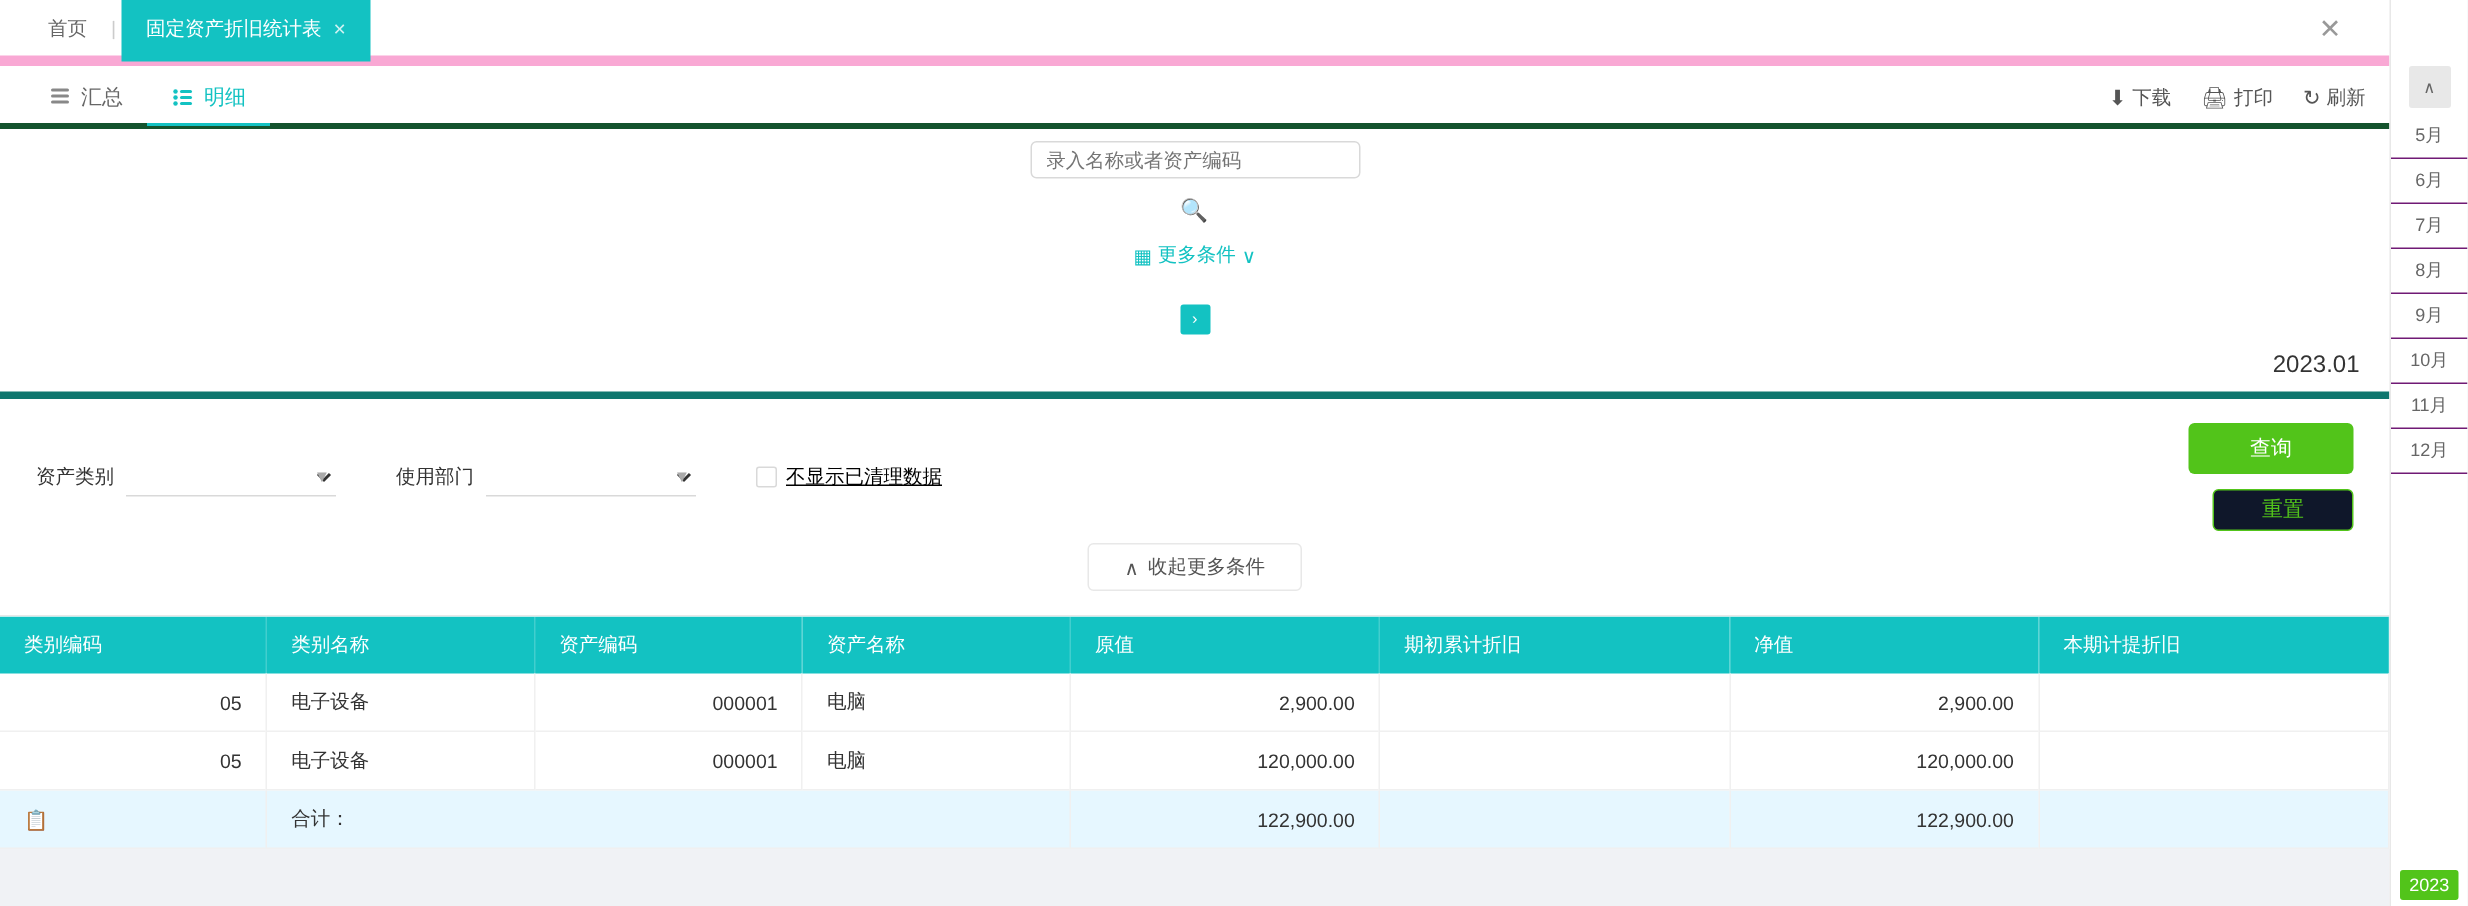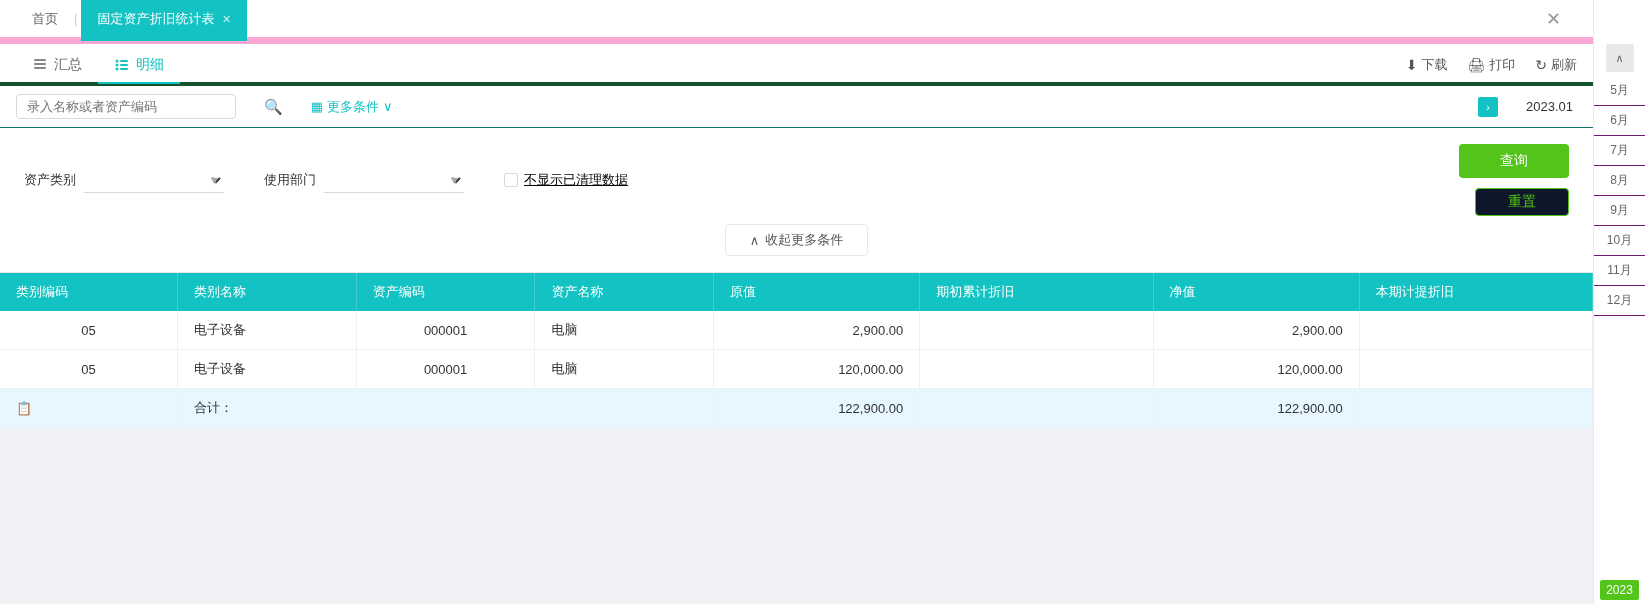--- a/index.html
+++ b/index.html
@@ -100,22 +100,23 @@
       cursor: pointer;
       color: #555;
     }
 
     
     .filter-bar {
       display: flex;
       align-items: center;
       background: #fff;
       padding: 8px 16px;
-      gap: 28px;
-      border-bottom: 1px solid #0f766e;
+      gap: 12px;
+      border-bottom: 5px solid #0f766e;
+      flex-direction: column;
     }
     .search-input {
       border: 1px solid #d9d9d9;
       border-radius: 4px;
       padding: 4px 10px;
       width: 220px;
       font-size: 13px;
       color: #999;
       outline: none;
       background: #fff;
@@ -129,21 +130,21 @@
       display: flex;
       align-items: center;
       gap: 4px;
       color: #13c2c2;
       cursor: pointer;
       font-size: 13px;
     }
     .date-display {
       margin-left: auto;
       color: #333;
-      font-size: 13px;
+      font-size: 16px;
       padding-right: 4px;
     }
     .chevron-right {
       width: 20px;
       height: 20px;
       background: #13c2c2;
       color: white;
       display: flex;
       align-items: center;
       justify-content: center;
@@ -266,21 +267,21 @@
     tbody tr {
       border-bottom: 1px solid #f0f0f0;
     }
     tbody td {
       padding: 10px 16px;
       font-size: 13px;
       color: #333;
       border-right: 1px solid #f0f0f0;
     }
     .td-right { text-align: right; }
-    .td-center { text-align: center; }
+    .td-center { text-align: right; }
     .summary-row {
       background: #e6f7ff;
     }
     .summary-row td {
       color: #333;
       font-weight: normal;
     }
     .summary-icon {
       color: #13c2c2;
       margin-right: 4px;

